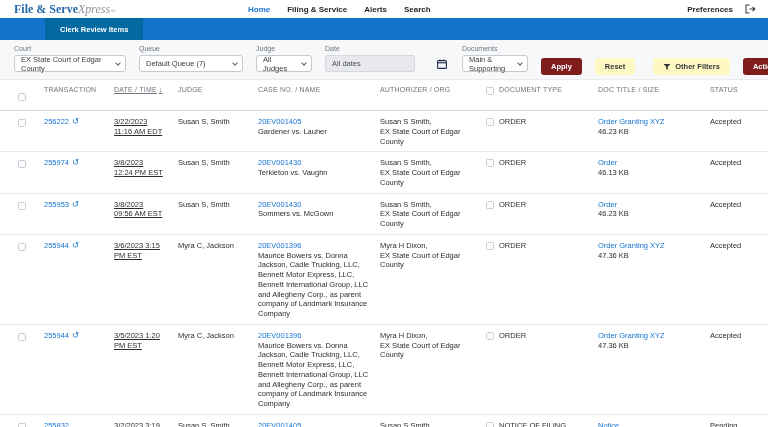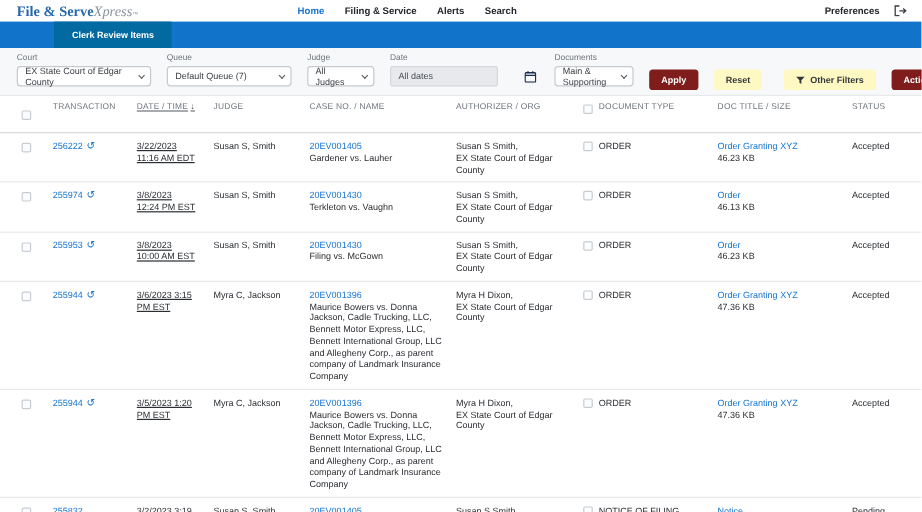--- a/index.html
+++ b/index.html
@@ -245,26 +245,26 @@
   </div>
       <div class="trow">
 
     <span class="c-check"><span class="checkbox"></span></span>
     <span class="c-txn">
       <a class="link">255953</a>
       <span class="history-icon">↺</span>
     </span>
     <span class="c-date">
           <span class="sub">3/8/2023</span>
-          <span class="sub">10:00 AM EST</span>
+          <span class="sub">09:56 AM EST</span>
         </span>
     <span class="c-judge">Susan S, Smith</span>
     <span class="c-case">
       <a class="link">20EV001430</a>
-      <span class="sub">Filing vs. McGown</span>
+      <span class="sub">Sommers vs. McGown</span>
     </span>
     <span class="c-auth">
           <span class="sub">Susan S Smith,</span>
           <span class="sub">EX State Court of Edgar County</span>
         </span>
     <div class="docs">
           <div class="doc-entry">
     <span class="c-doctype">
               <span class="checkbox"></span>
               <span>ORDER</span>

